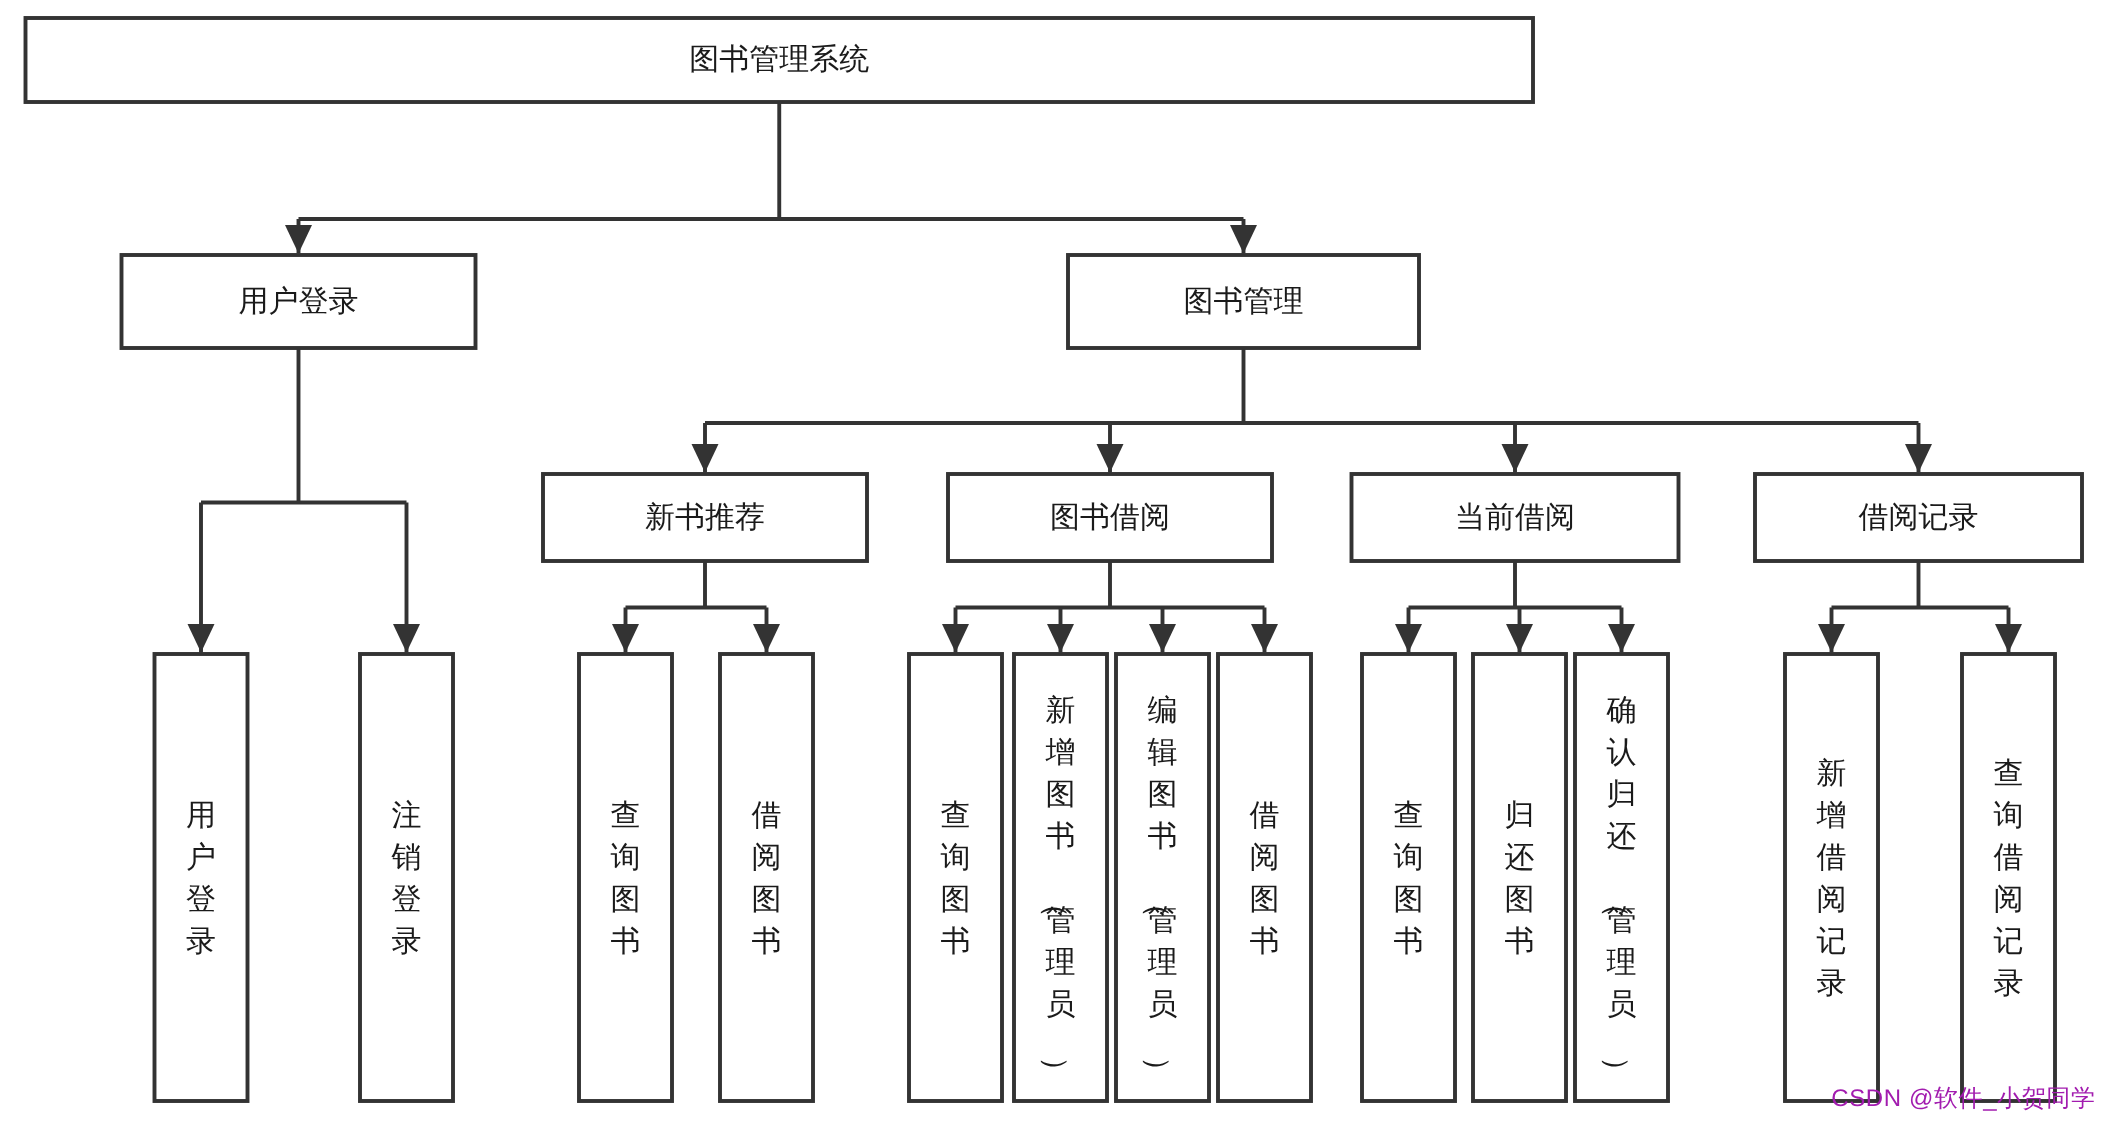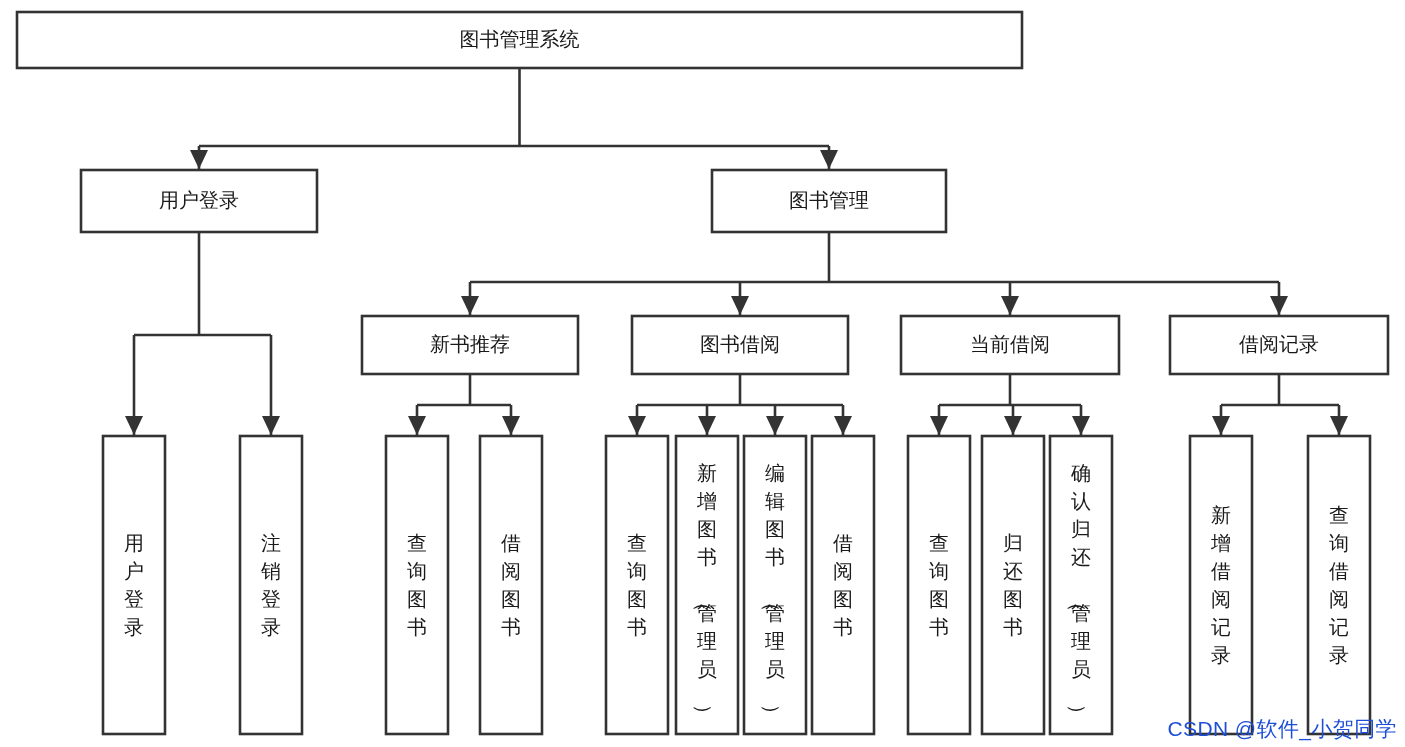--- a/index.html
+++ b/index.html
@@ -52,22 +52,22 @@
     font-family: "Liberation Sans", "DejaVu Sans", sans-serif;
     fill: #1a1a1a;
     font-size: 20px;
     text-anchor: middle;
   }
   .watermark {
     position: absolute;
     right: 8px;
     bottom: 4px;
     font-family: "Liberation Sans", "DejaVu Sans", sans-serif;
-    font-size: 21px;
-    color: #1d4ed8;
+    font-size: 16px;
+    color: #a21caf;
     white-space: nowrap;
     letter-spacing: 0.4px;
   }
 </style>
 </head>
 <body>
 
 <div id="diagram-root">
   <svg class="flow" viewBox="0 0 1405 747">
     <g id="connector-layer">

